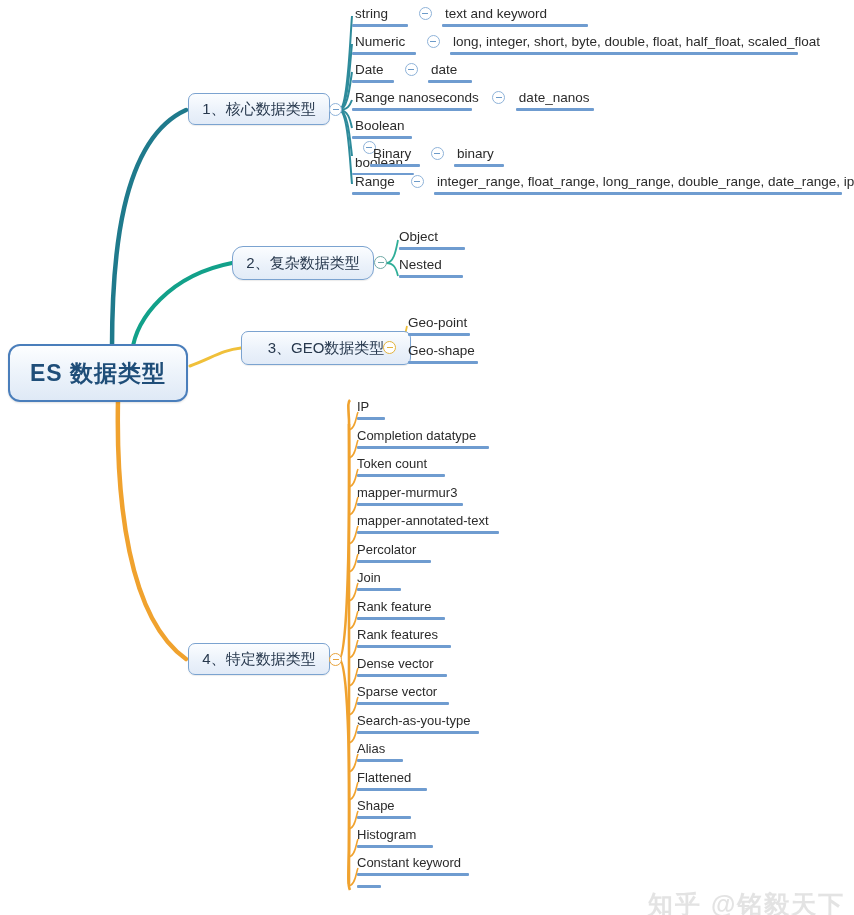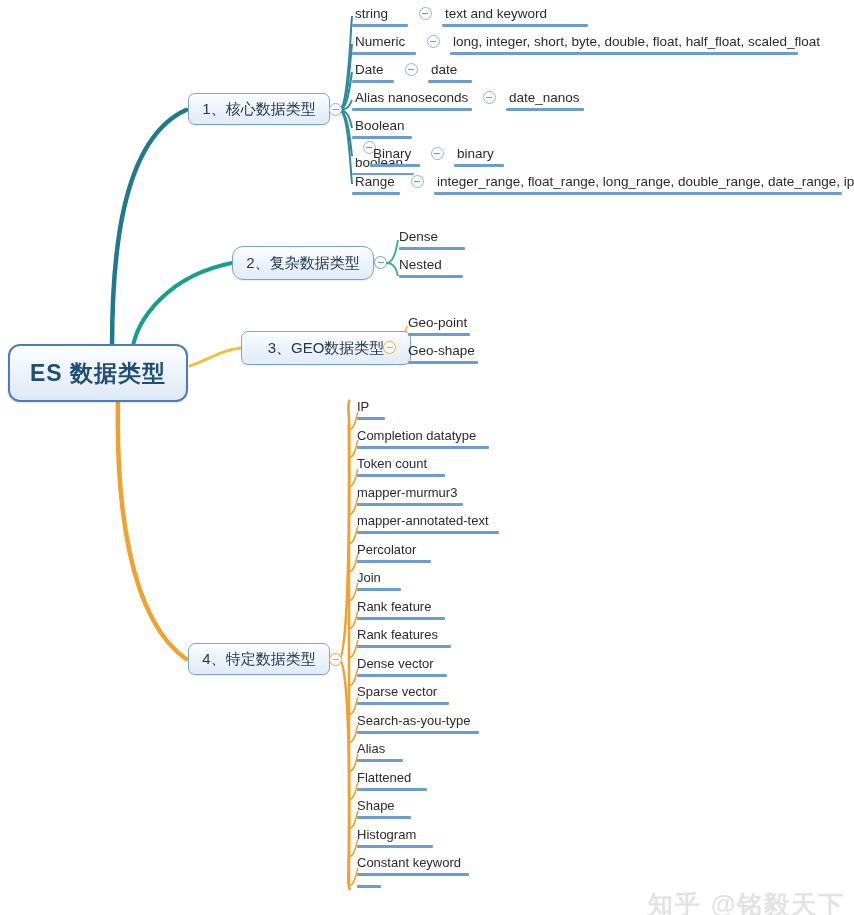--- a/index.html
+++ b/index.html
@@ -202,21 +202,21 @@
         </span>
       </span>
     <span class="seg">
       <span class="t">date</span>
       <span class="u" style="width:44px;"></span>
     </span>
   </div>
 
   <div class="pair" style="left:352px;top:89px;">
     <span class="seg">
-      <span class="t">Alias nanoseconds</span>
+      <span class="t">Range nanoseconds</span>
       <span class="u" style="width:120px;"></span>
     </span>
     <span class="mid">
         <span class="toggle" style="position:relative;left:0;top:0;">
           <i></i>
         </span>
       </span>
     <span class="seg">
       <span class="t">date_nanos</span>
       <span class="u" style="width:78px;"></span>
@@ -272,21 +272,21 @@
   </div>
 
   <div class="l1-node" style="left:232px;top:246px;width:142px;height:34px;border-radius:11px;">
     <span>2、复杂数据类型</span>
   </div>
   <div class="toggle teal" style="left:374px;top:256px;">
       <i></i>
     </div>
 
   <div class="leaf" style="left:399px;top:228px;">
-    <span>Dense</span>
+    <span>Object</span>
     <span class="u" style="width:66px;"></span>
   </div>
   <div class="leaf" style="left:399px;top:256px;">
     <span>Nested</span>
     <span class="u" style="width:64px;"></span>
   </div>
 
   <div class="l1-node" style="left:241px;top:331px;width:170px;height:34px;">
     <span>3、GEO数据类型</span>
   </div>

